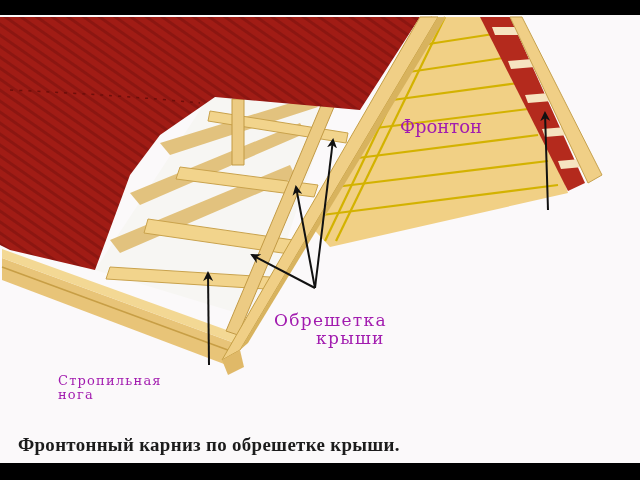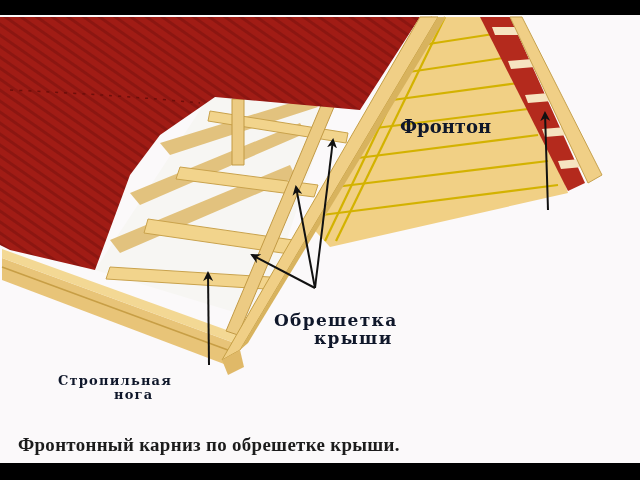--- a/index.html
+++ b/index.html
@@ -8,30 +8,30 @@
     background: #000000;
     font-family: "DejaVu Serif", "Liberation Serif", serif;
     position: relative;
   }
   .frame {
     position: absolute; left: 0; top: 15px; width: 640px; height: 448px;
     background: #fbf9fa; overflow: hidden;
   }
   svg.diagram { position: absolute; left: 0; top: 0; }
   .label {
-    position: absolute; color: #0f172a; font-weight: bold;
+    position: absolute; color: #a21caf; font-weight: normal;
     white-space: nowrap; line-height: 1.05;
   }
   .label-fronton { left: 400px; top: 103px; font-size: 18px; }
   .label-overhang { left: 458px; top: 208px; font-size: 17px; letter-spacing: 1.2px; text-align: center; }
   .label-overhang .l2 { display: block; margin-left: 44px; }
-  .label-lathing { left: 274px; top: 297px; font-size: 17px; letter-spacing: 1.3px; }
+  .label-lathing { left: 274px; top: 297px; font-size: 17px; letter-spacing: 1.3px; text-align: center; }
   .label-lathing .l2 { display: block; margin-left: 40px; }
   .label-rafter { left: 58px; top: 359px; font-size: 13px; letter-spacing: 1.2px; }
-  .label-rafter .l2 { display: block; margin-left: 56px; }
+  .label-rafter .l2 { display: block; }
   .caption {
     position: absolute; left: 18px; top: 420px; font-size: 18px;
     font-family: "Liberation Serif", "DejaVu Serif", serif;
     font-weight: bold; color: #1c1c1c; letter-spacing: 0.3px;
     transform: scaleX(1.05); transform-origin: left;
   }
 </style>
 </head>
 <body>
 

